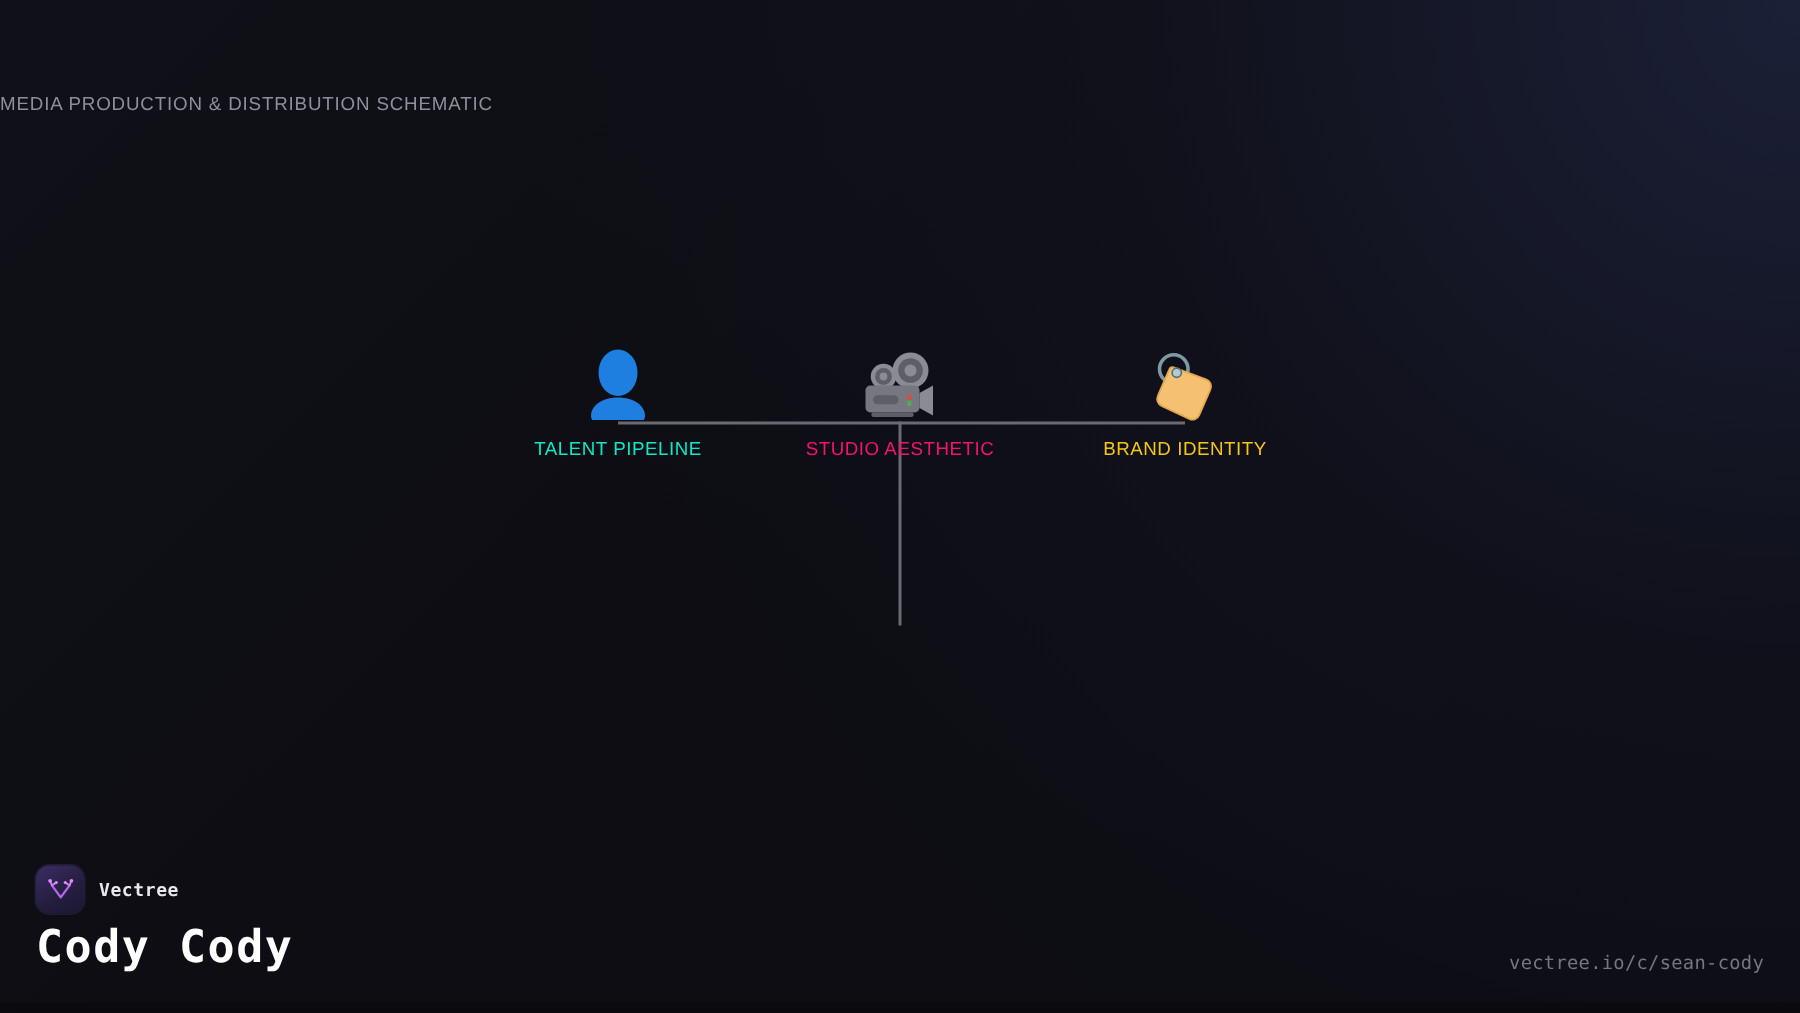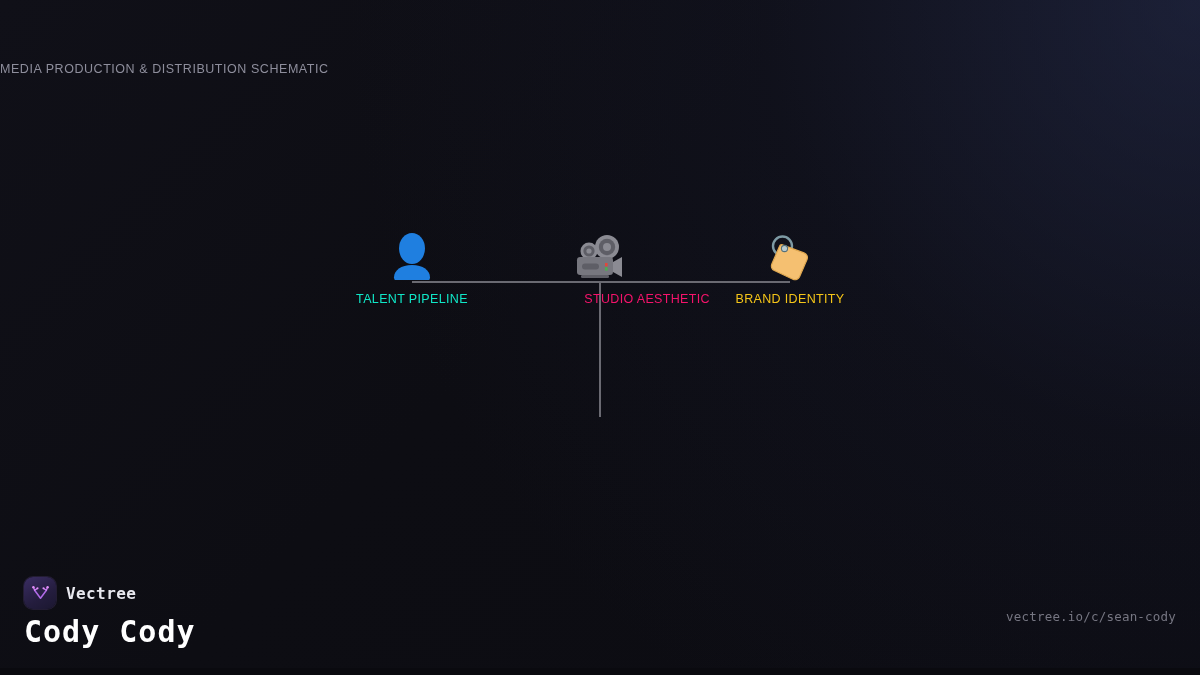--- a/index.html
+++ b/index.html
@@ -67,21 +67,21 @@
     letter-spacing:0.35px;
     white-space:nowrap;
   }
 
   #node-talent      { left:412px; top:228px; }
   #node-studio      { left:600px; top:228px; }
   #node-brand       { left:790px; top:228px; }
   #node-distribution{ left:600px; top:396px; }
 
   #node-talent       .node-label { color:#10e8c8; }
-  #node-studio       .node-label { color:#f5136b;text-align:right; }
+  #node-studio       .node-label { color:#f5136b; }
   #node-brand        .node-label { color:#f5c518; }
   #node-distribution .node-label { color:#1d8bf8; }
 
   
   .footer-bottom-strip {
     position:absolute;
     left:0; bottom:0;
     width:1200px; height:7px;
     background:#0a0a0f;
   }
@@ -97,36 +97,36 @@
   }
   .brand-logo {
     width:32px; height:32px;
     border-radius:9px;
     background:linear-gradient(150deg,#3a2d63 0%,#241d3e 60%,#1b1730 100%);
     display:flex; align-items:center; justify-content:center;
     box-shadow:0 0 0 1px rgba(150,110,220,0.16);
   }
   .brand-name {
     font-family:"DejaVu Sans Mono", monospace;
-    font-size:16px;
+    font-size:12px;
     font-weight:bold;
     color:#e8e8ef;
     letter-spacing:0.4px;
   }
   .creator-name {
     font-family:"DejaVu Sans Mono", monospace;
     font-size:30px;
     font-weight:bold;
     color:#ffffff;
     letter-spacing:1px;
     line-height:1.1;
   }
   .footer-url {
     position:absolute;
-    right:24px; bottom:51px;
+    right:24px; bottom:26px;
     font-family:"DejaVu Sans Mono", monospace;
     font-size:12.5px;
     color:#767682;
     letter-spacing:0.2px;
   }
 </style>
 </head>
 <body>
 
 <div id="stage">

